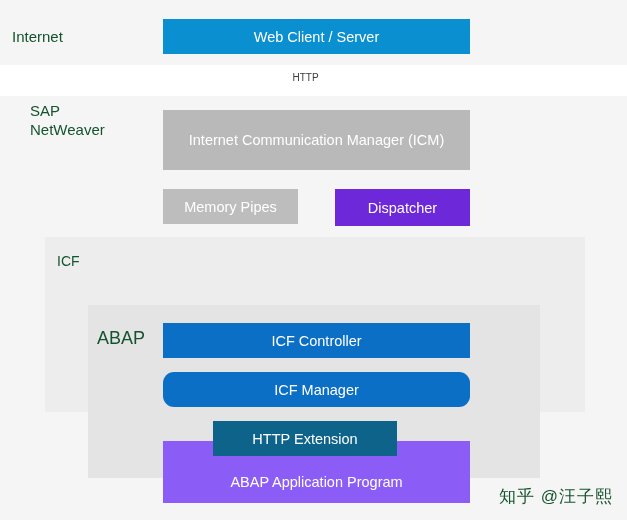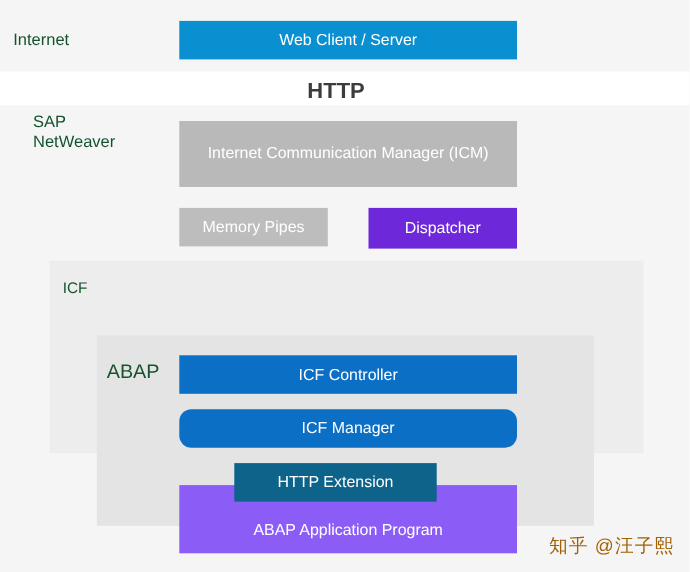--- a/index.html
+++ b/index.html
@@ -61,22 +61,21 @@
   .zone-icf        { left: 57px; top: 252px; font-size: 14px; }
   .zone-abap       { left: 97px; top: 329px; font-size: 18px; }
 
   
   .band-caption {
     position: absolute;
     left: 0;
     width: 611px;
     text-align: center;
     color: #3c3c3c;
-    font-size: 20px;
-    font-weight: bold;
+    font-size: 10px;
   }
   .caption-http { top: 72px; }
 
   
   .box {
     position: absolute;
     display: flex;
     align-items: center;
     justify-content: center;
     text-align: center;
@@ -125,21 +124,21 @@
   .box-httpextension {
     left: 213px; top: 421px; width: 184px; height: 35px;
     background: #0d6389;
   }
 
   
   .watermark {
     position: absolute;
     right: 14px;
     bottom: 12px;
-    color: #a16207;
+    color: #14532d;
     font-size: 17px;
     letter-spacing: 1px;
     white-space: nowrap;
     user-select: none;
   }
 </style>
 </head>
 <body>
 
 <div id="diagram">

